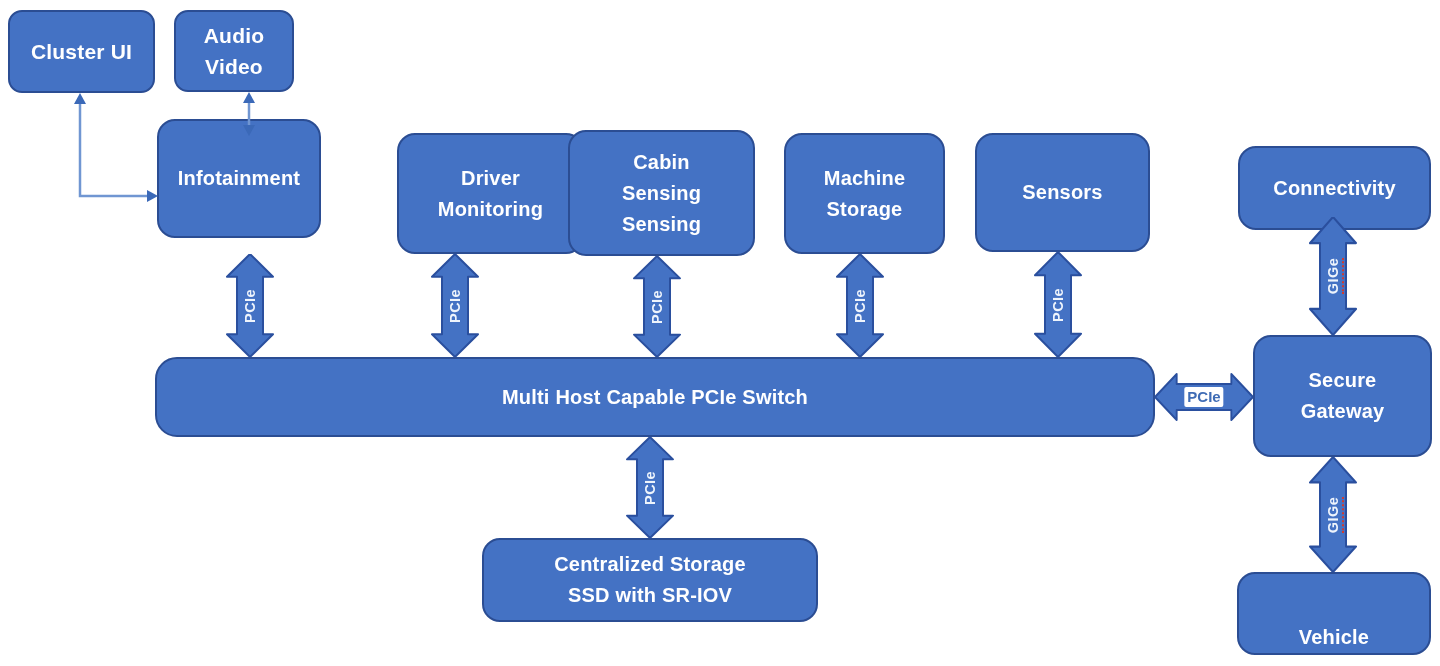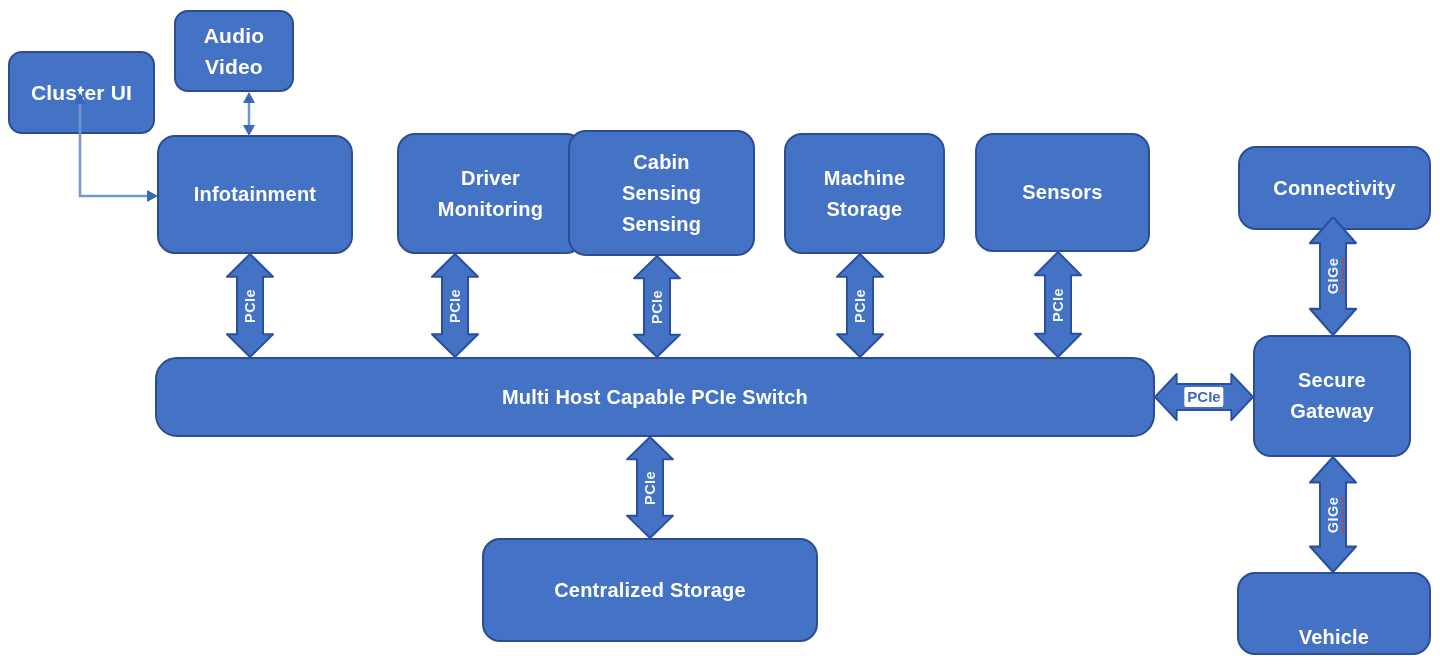--- a/index.html
+++ b/index.html
@@ -34,30 +34,30 @@
   .thin{position:absolute;}
   .thin svg{display:block;width:100%;height:100%;}
   .tline{stroke:#7096d2;stroke-width:2.5;fill:none;}
   .thead{fill:#3b69b8;stroke:none;}
 </style>
 </head>
 <body>
 
 <div id="canvas">
 
-  <div class="box small-r" style="left:8px;top:10px;width:147px;height:83px;font-size:21px;margin-top:41px;">
+  <div class="box small-r" style="left:8px;top:10px;width:147px;height:83px;font-size:21px;">
     <span>Cluster UI</span>
   </div>
 
   <div class="box small-r" style="left:174px;top:10px;width:120px;height:82px;font-size:21px;">
     <span>Audio</span>
     <span>Video</span>
   </div>
 
-  <div class="box" style="left:157px;top:135px;width:196px;height:119px;">
+  <div class="box" style="left:157px;top:119px;width:164px;height:119px;">
     <span>Infotainment</span>
   </div>
 
   <div class="box" style="left:361px;top:133px;width:187px;height:121px;margin-left:36px;">
     <span>Driver</span>
     <span>Monitoring</span>
   </div>
 
   <div class="box" style="left:568px;top:130px;width:187px;height:126px;justify-content:center;">
     <span>Cabin</span>
@@ -71,35 +71,36 @@
   </div>
 
   <div class="box" style="left:975px;top:133px;width:175px;height:119px;">
     <span>Sensors</span>
   </div>
 
   <div class="box" style="left:1238px;top:146px;width:193px;height:84px;">
     <span>Connectivity</span>
   </div>
 
-  <div class="box" style="left:1253px;top:335px;width:158px;height:122px;">
+  <div class="box" style="left:1253px;top:335px;width:179px;height:122px;">
     <span>Secure</span>
     <span>Gateway</span>
   </div>
 
   <div class="box" style="left:1237px;top:572px;width:194px;height:83px;justify-content:flex-end;">
     <span>Vehicle</span>
   </div>
 
   <div class="box" style="left:155px;top:357px;width:1000px;height:80px;border-radius:22px;">
     <span>Multi Host Capable PCIe Switch</span>
   </div>
 
-  <div class="box" style="left:482px;top:538px;width:336px;height:104px;">
+  <div class="box" style="left:482px;top:538px;width:336px;height:84px;">
     <span>Centralized Storage</span>
+    <span>SSD with SR-IOV</span>
   </div>
 
   <div class="barrow" style="left:224px;top:254px;width:52px;height:103px;">
     <svg viewBox="0 0 52 104" preserveAspectRatio="none">
       <polygon class="ashape" points="26,0 3,23 13,23 13,81 3,81 26,104 49,81 39,81 39,23 49,23"></polygon>
     </svg>
     <span class="vlabel">PCIe</span>
   </div>
 
   <div class="barrow" style="left:429px;top:254px;width:52px;height:103px;">

